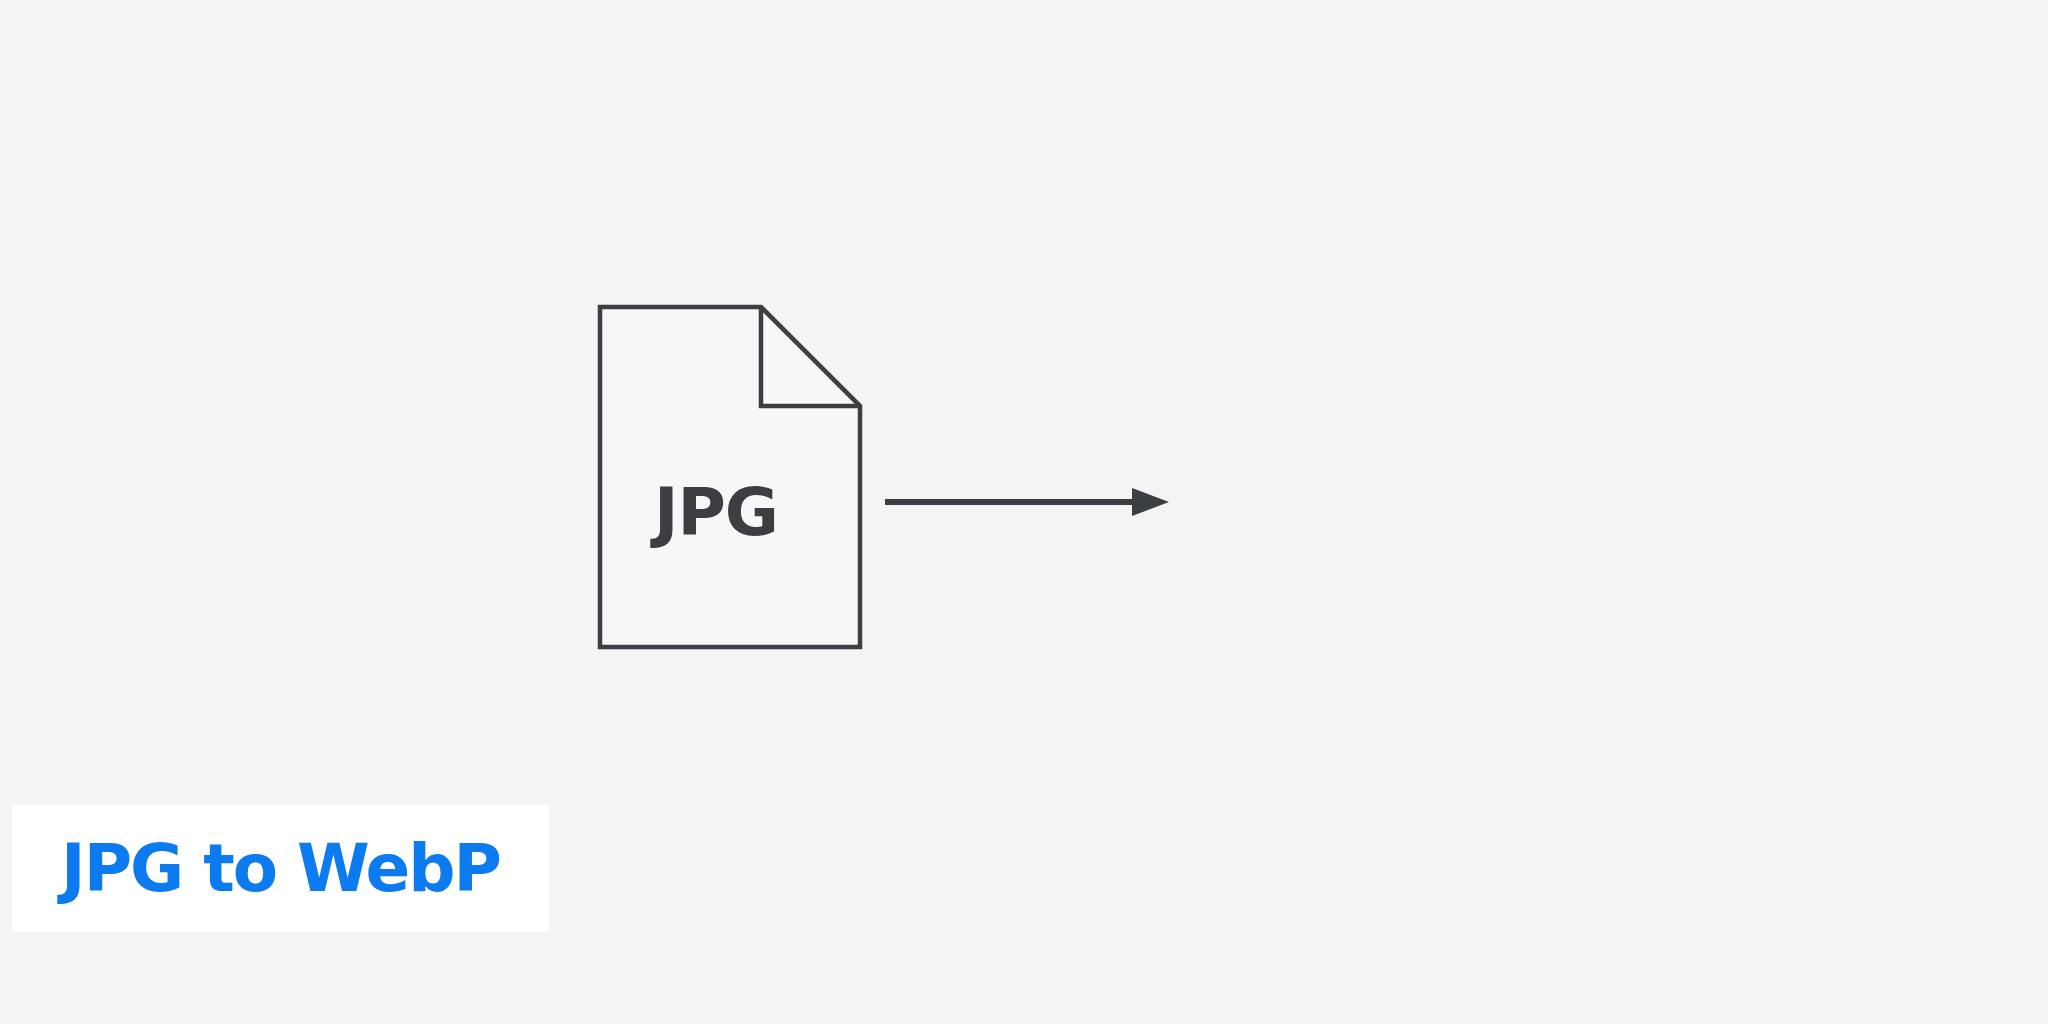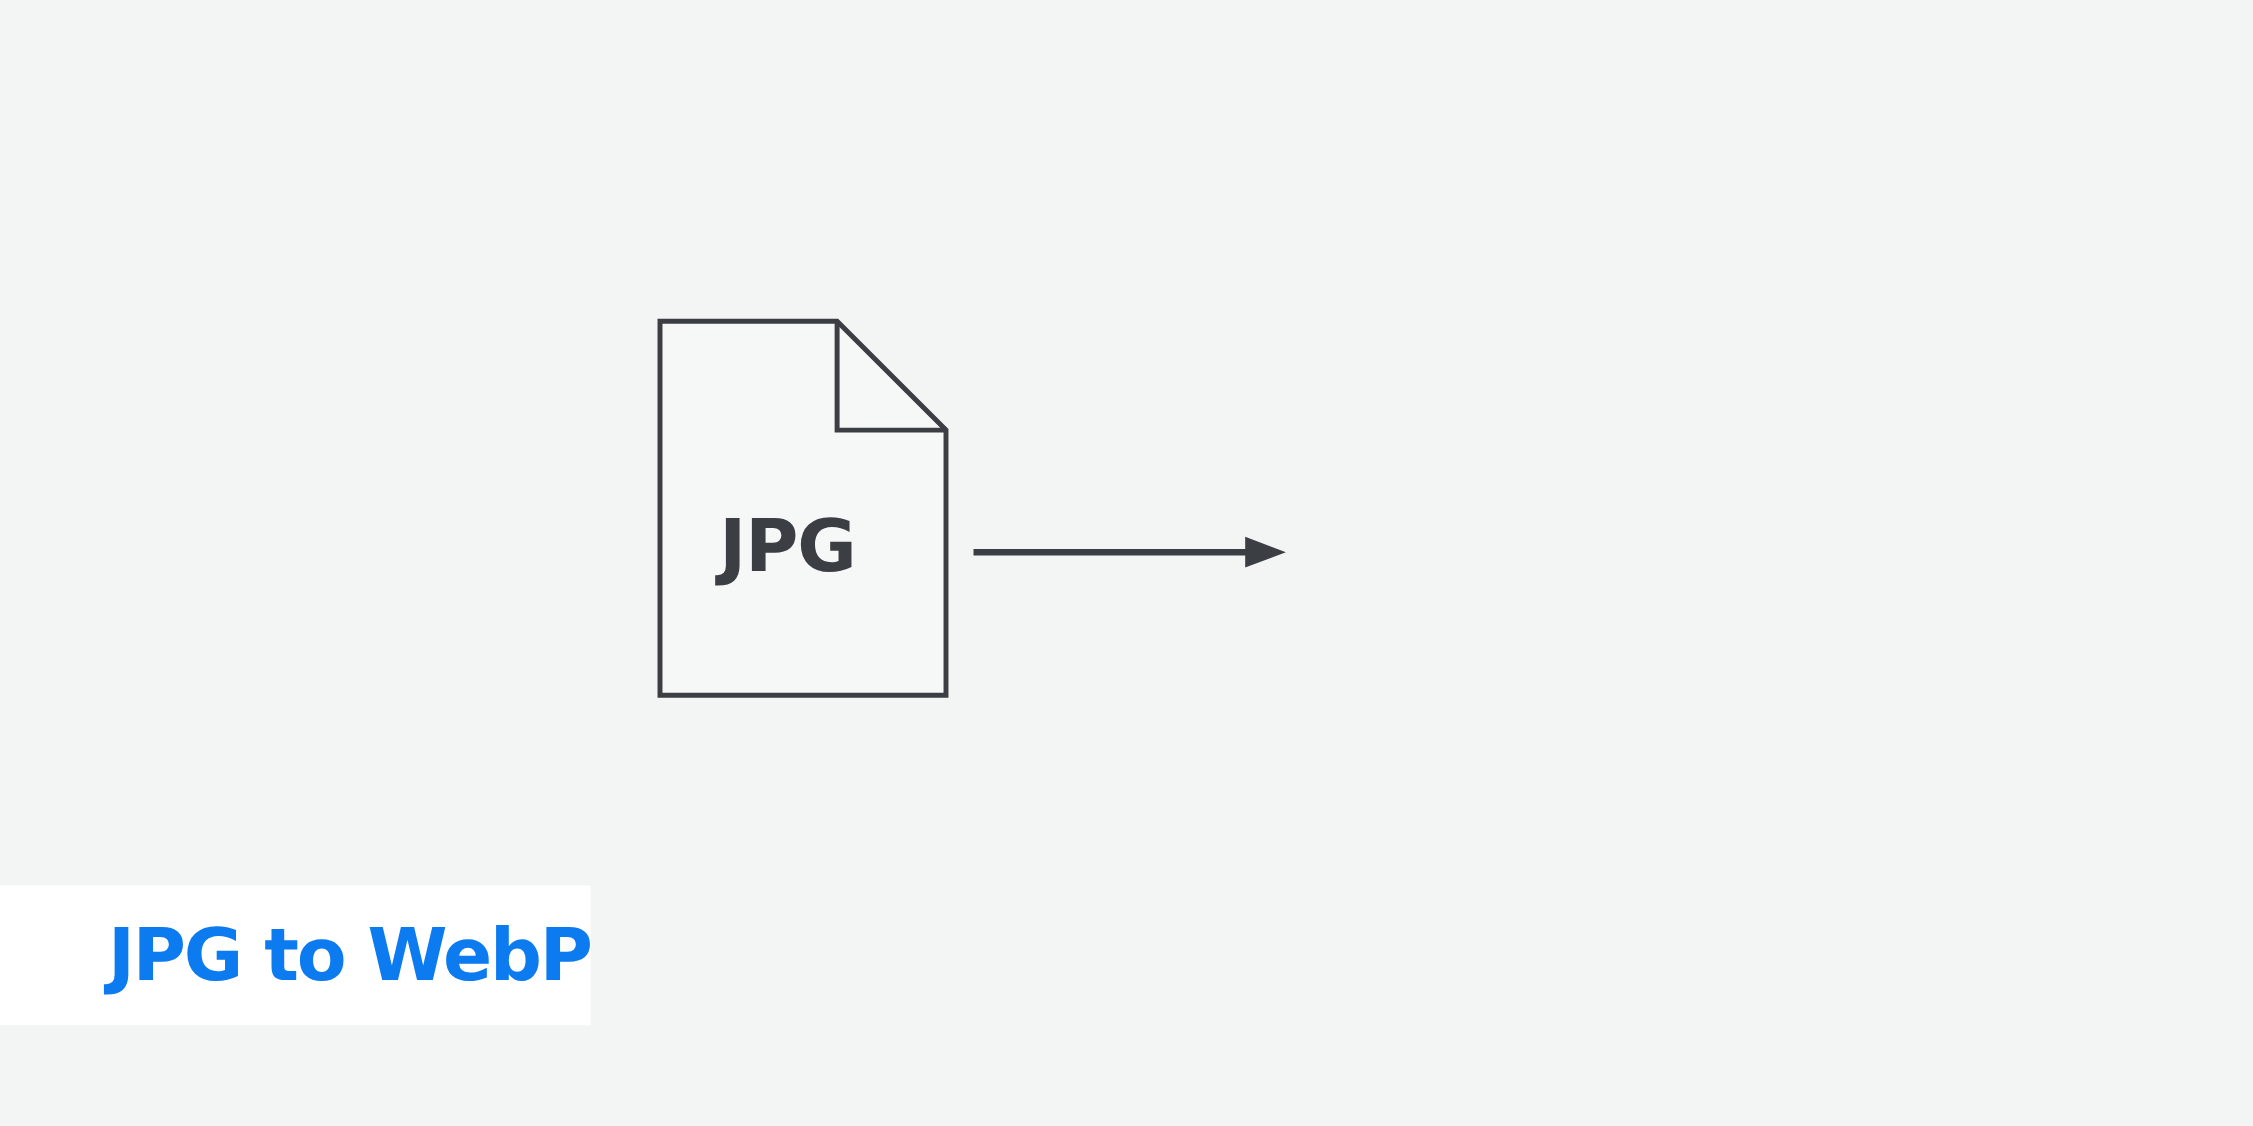--- a/index.html
+++ b/index.html
@@ -17,21 +17,21 @@
     background: var(--bg, #f3f4f4);
     overflow: hidden;
   }
 
   
   .file-icon {
     position: absolute;
     width: 266px;
     height: 346px;
   }
-  .file-icon.src  { left: 569px; top: 289px; padding-left: 28px; }
+  .file-icon.src  { left: 569px; top: 304px; padding-left: 28px; }
   .file-icon.dst  { left: 1210px; top: 304px; }
   .file-icon svg { display: block; width: 100%; height: 100%; }
   .file-icon .doc-outline {
     fill: var(--doc-fill, #f6f7f7);
     stroke: var(--ink, #3b3e42);
     stroke-width: 4.5;
     stroke-linejoin: miter;
   }
   .file-icon .doc-fold {
     fill: none;
@@ -65,28 +65,28 @@
     stroke: var(--ink, #3b3e42);
     stroke-width: 6;
   }
   .arrow polygon {
     fill: var(--ink, #3b3e42);
   }
 
   
   .title-badge {
     position: absolute;
-    left: 0;
+    left: 12px;
     top: 805px;
     width: 537px;
     height: 127px;
     background: var(--panel, #ffffff);
     display: flex;
     align-items: center;
-    justify-content: flex-end;
+    justify-content: center;
   }
   .title-badge-label {
     font-weight: bold;
     font-size: 66px;
     letter-spacing: -2px;
     color: var(--accent, #0d7bf0);
     white-space: nowrap;
   }
 </style>
 </head>

